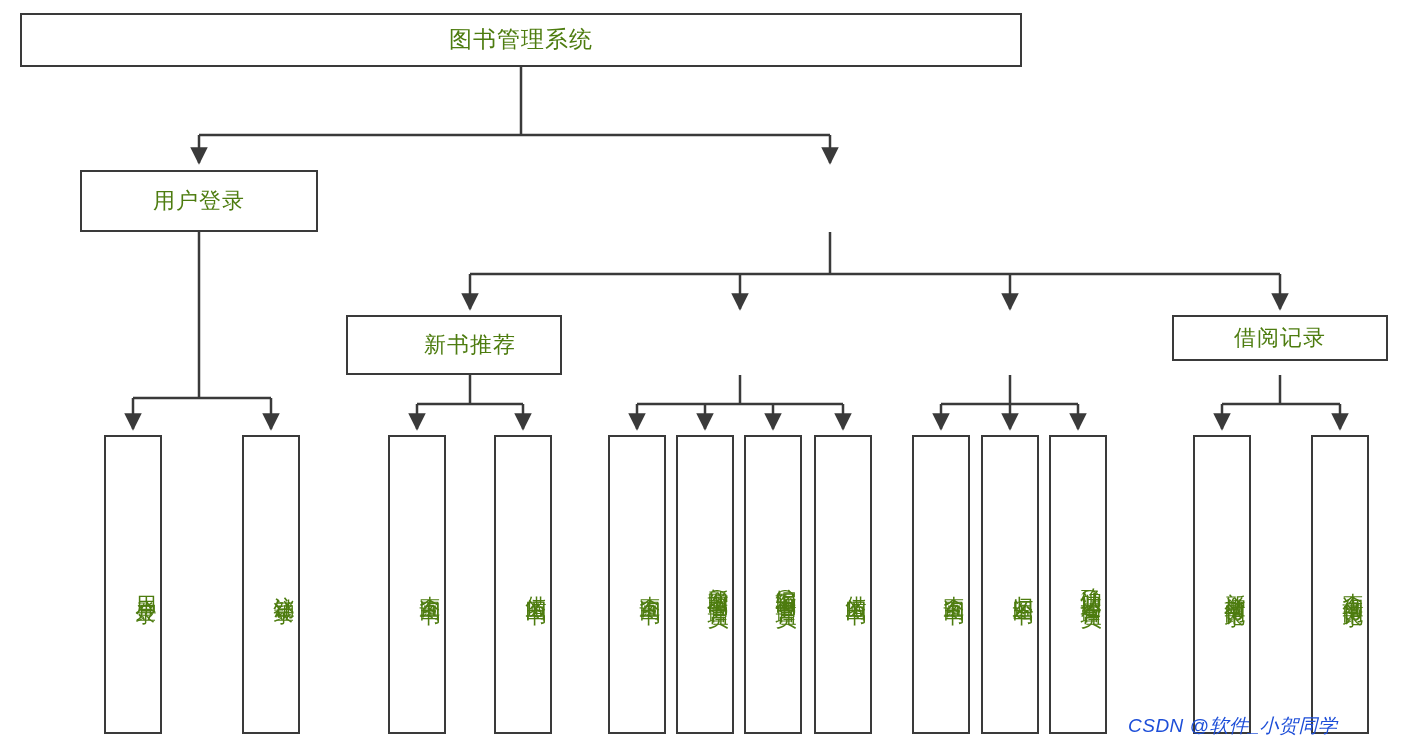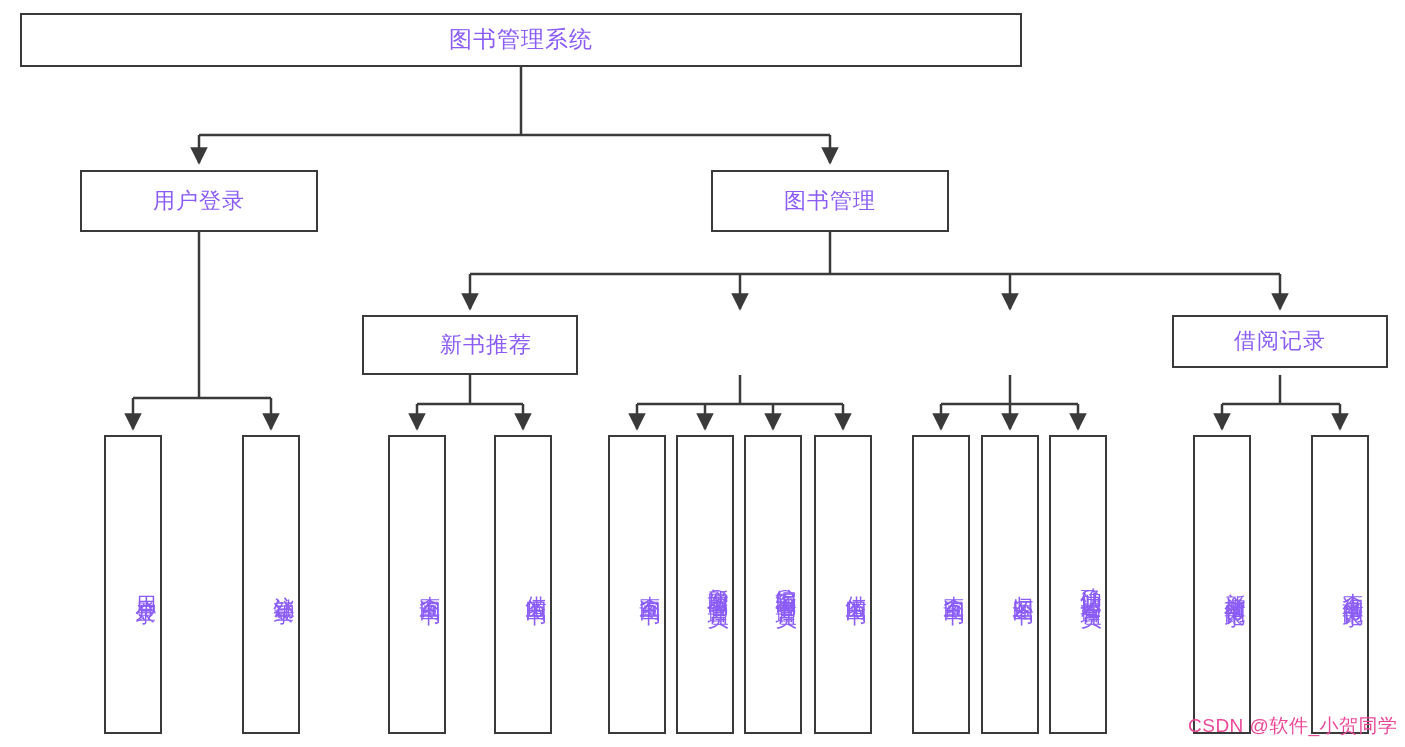--- a/index.html
+++ b/index.html
@@ -28,21 +28,21 @@
   }
   .node {
     position: absolute;
     box-sizing: border-box;
     background: #ffffff;
     border: 2.5px solid #3a3a3a;
     display: flex;
     align-items: center;
     justify-content: center;
     text-align: center;
-    color: #8b5cf6;
+    color: #4d7c0f;
     z-index: 2;
   }
   .node.horiz {
     font-size: 22px;
     letter-spacing: 1px;
     line-height: 1.2;
   }
   .node.root {
     font-size: 23px;
   }
@@ -57,27 +57,28 @@
     justify-content: center;
   }
   .node.vert .vlabel {
     writing-mode: vertical-rl;
     text-orientation: upright;
     display: block;
     white-space: nowrap;
   }
   .watermark {
     position: absolute;
-    color: #ec4899;
+    color: #1d4ed8;
     font-size: 19px;
     letter-spacing: 0.5px;
     white-space: nowrap;
     z-index: 5;
-    left: 1188px;
+    left: 1128px;
     top: 713px;
+    font-style: italic;
   }
 </style>
 </head>
 <body>
 
 <div id="diagram">
 
   <svg id="edges" viewBox="0 0 1405 747" width="1405" height="747" xmlns="http://www.w3.org/2000/svg">
     <defs>
       <marker id="arrow" viewBox="0 0 10 10" refX="9" refY="5" markerWidth="7" markerHeight="7" orient="auto-start-reverse">
@@ -130,28 +131,25 @@
     </g>
   </svg>
 
   <div class="node horiz root" style="left:20px; top:13px; width:1002px; height:54px;">
     <span>图书管理系统</span>
   </div>
 
   <div class="node horiz" style="left:80px; top:170px; width:238px; height:62px;">
     <span>用户登录</span>
   </div>
-  <div class="node horiz" style="left:711px; top:170px; width:238px; height:62px;">
-    <span>图书管理</span>
-  </div>
 
-  <div class="node horiz" style="left:362px; top:315px; width:216px; height:60px;padding-left:32px;">
+  <div class="node horiz" style="left:346px; top:315px; width:216px; height:60px;padding-left:32px;">
     <span>新书推荐</span>
   </div>
-  <div class="node horiz" style="left:1172px; top:315px; width:216px; height:53px;">
+  <div class="node horiz" style="left:1172px; top:315px; width:216px; height:46px;">
     <span>借阅记录</span>
   </div>
 
   <div class="node vert" style="left:104px; top:435px; width:58px; height:299px;">
     <span class="vlabel">用户登录</span>
   </div>
   <div class="node vert" style="left:242px; top:435px; width:58px; height:299px;">
     <span class="vlabel">注销登录</span>
   </div>
 

